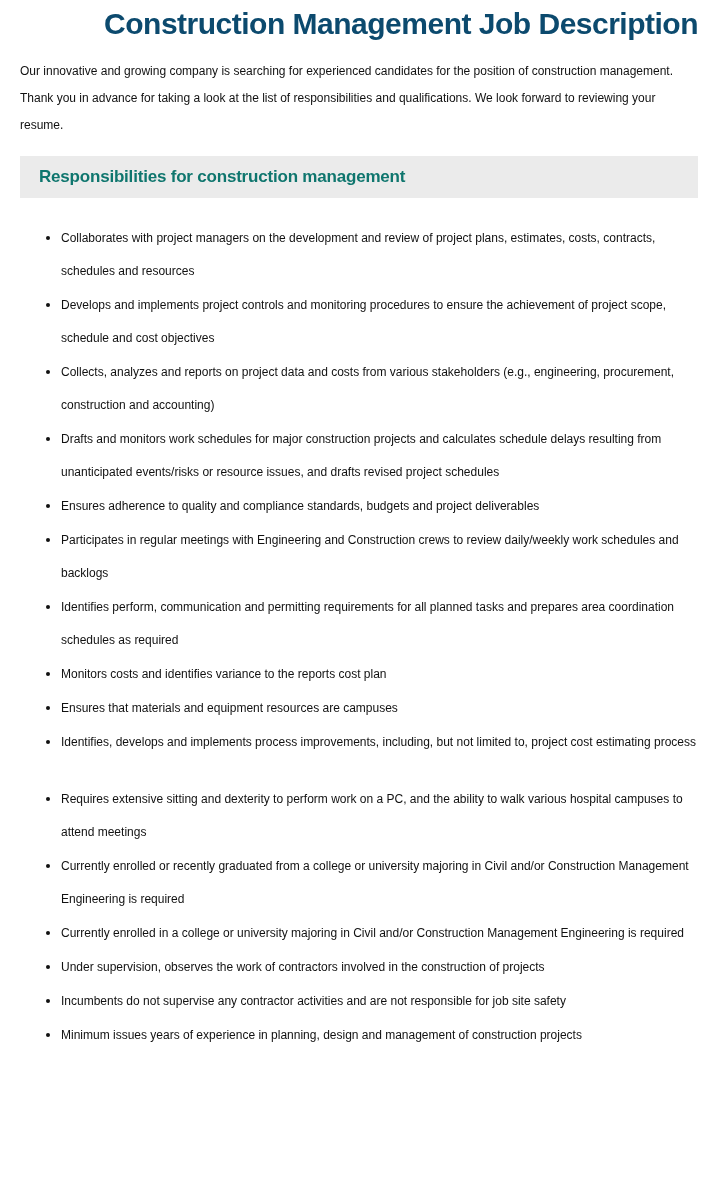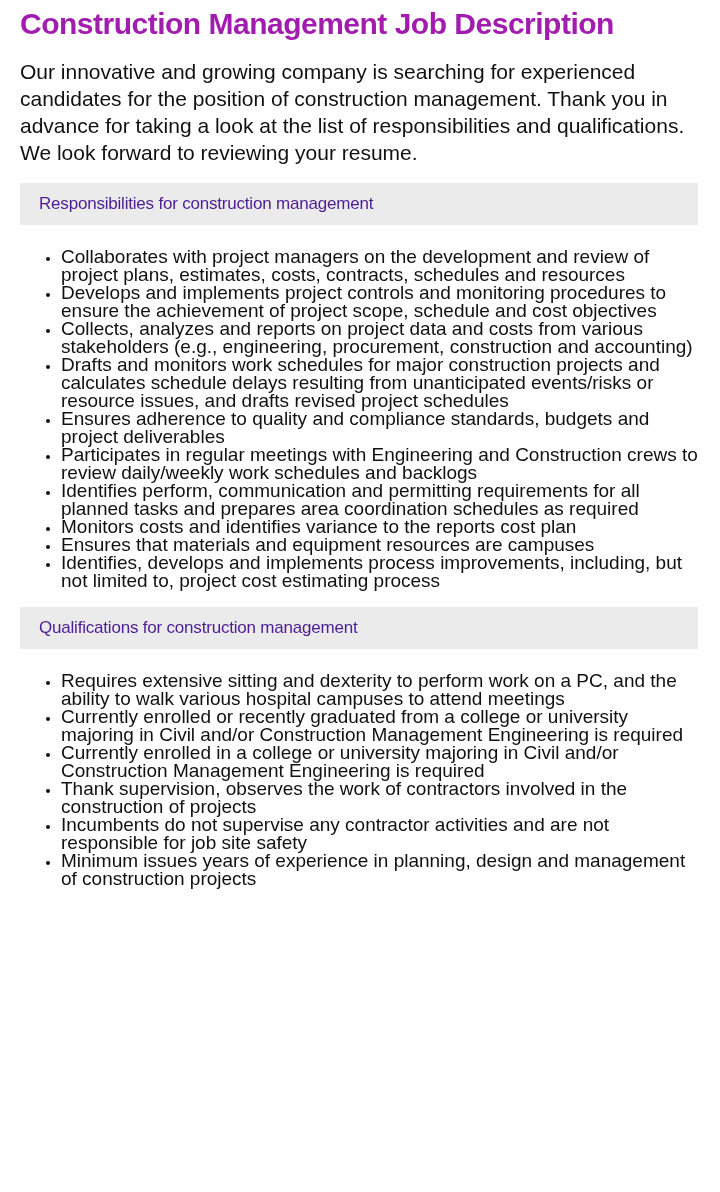--- a/index.html
+++ b/index.html
@@ -17,47 +17,47 @@
   .page {
     padding: 0 22px 0 20px;
     box-sizing: border-box;
     width: 720px;
   }
   h1.title {
     font-size: 30px;
     line-height: 40px;
     font-weight: 700;
     letter-spacing: -0.5px;
-    text-align: left;
+    text-align: right;
     margin: 4px 0 14px 0;
-    color: #a21caf;
+    color: #0c4a6e;
   }
   p.intro {
-    font-size: 21px;
+    font-size: 12px;
     line-height: 27px;
     margin: 0 0 14px 0;
   }
   .section-heading {
     margin-top: 17px;
     height: 42px;
     display: flex;
     align-items: center;
     padding-left: 19px;
     font-size: 17px;
-    font-weight: 400;
+    font-weight: 700;
     letter-spacing: -0.2px;
-    color: #4c1d95;
+    color: #0f766e;
     
     background: #ebebeb;
   }
   ul.section-list {
     margin: 23px 0 14px 0;
     padding: 0 0 0 41px;
-    font-size: 19px;
-    line-height: 18px;
+    font-size: 12px;
+    line-height: 33px;
     list-style: disc outside;
   }
   ul.section-list li {
     margin: 0;
     padding: 0;
   }
   ul.section-list li::marker {
     font-size: 14px;
     color: #111111;
   }
@@ -81,24 +81,23 @@
           <li>Ensures adherence to quality and compliance standards, budgets and project deliverables</li>
           <li>Participates in regular meetings with Engineering and Construction crews to review daily/weekly work schedules and backlogs</li>
           <li>Identifies perform, communication and permitting requirements for all planned tasks and prepares area coordination schedules as required</li>
           <li>Monitors costs and identifies variance to the reports cost plan</li>
           <li>Ensures that materials and equipment resources are campuses</li>
           <li>Identifies, develops and implements process improvements, including, but not limited to, project cost estimating process</li>
         </ul>
   </section>
 
   <section class="section">
-    <div class="section-heading" style="background: rgb(235, 235, 235);">Qualifications for construction management</div>
     <ul class="section-list">
           <li>Requires extensive sitting and dexterity to perform work on a PC, and the ability to walk various hospital campuses to attend meetings</li>
           <li>Currently enrolled or recently graduated from a college or university majoring in Civil and/or Construction Management Engineering is required</li>
           <li>Currently enrolled in a college or university majoring in Civil and/or Construction Management Engineering is required</li>
-          <li>Thank supervision, observes the work of contractors involved in the construction of projects</li>
+          <li>Under supervision, observes the work of contractors involved in the construction of projects</li>
           <li>Incumbents do not supervise any contractor activities and are not responsible for job site safety</li>
           <li>Minimum issues years of experience in planning, design and management of construction projects</li>
         </ul>
   </section>
 </div>
 </main>
 
 </body></html>

